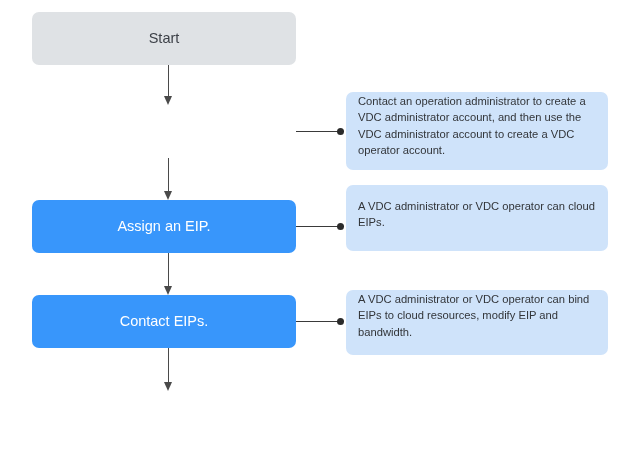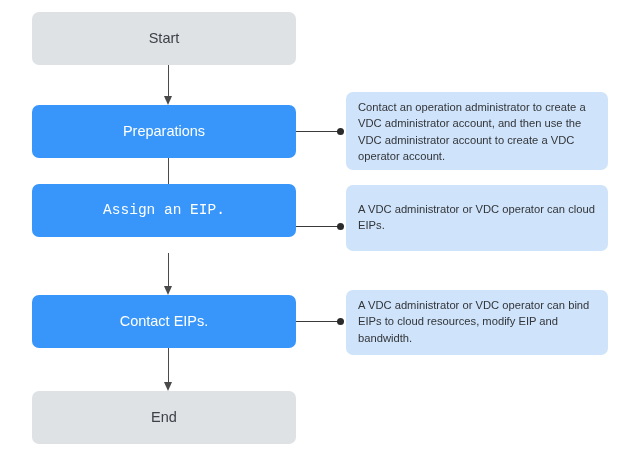--- a/index.html
+++ b/index.html
@@ -47,21 +47,21 @@
   }
 
   
   .note {
     position: absolute;
     left: 339px;
     width: 262px;
     background: #cfe3fa;
     border-radius: 7px;
     box-sizing: border-box;
-    padding: 7px 11px 9px 12px;
+    padding: 1px 11px 9px 12px;
     color: #323539;
     font-size: 11.2px;
     line-height: 1.47;
   }
 
   
   .arrow {
     position: absolute;
     left: 156px;
     width: 11px;
@@ -114,39 +114,36 @@
 
   <div class="node terminal" style="top:12px;">
     <span>Start</span>
   </div>
 
   <div class="arrow" style="top:65px; height:40px;">
     <div class="shaft" style="height:31px;"></div>
     <div class="head"></div>
   </div>
 
-  <div class="node process" style="top:105px;">
-    <span>Preparations</span>
-  </div>
 
   <div class="leader" style="left:289px; top:127px; width:48px;">
     <div class="line"></div>
     <div class="dot"></div>
   </div>
 
   <div class="note" style="top:92px; height:78px;">
     <span>Contact an operation administrator to create a VDC administrator account, and then use the VDC administrator account to create a VDC operator account.</span>
   </div>
 
   <div class="arrow" style="top:158px; height:42px;">
     <div class="shaft" style="height:33px;"></div>
     <div class="head"></div>
   </div>
 
-  <div class="node process" style="top:184px;font-family:Liberation Mono, monospace;">
+  <div class="node process" style="top:200px;">
     <span>Assign an EIP.</span>
   </div>
 
   <div class="leader" style="left:289px; top:222px; width:48px;">
     <div class="line"></div>
     <div class="dot"></div>
   </div>
 
   <div class="note" style="top:185px; height:66px; display:flex; align-items:center;">
     <span>A VDC administrator or VDC operator can cloud EIPs.</span>
@@ -168,17 +165,14 @@
 
   <div class="note" style="top:290px; height:65px; display:flex; ">
     <span>A VDC administrator or VDC operator can bind EIPs to cloud resources, modify EIP and bandwidth.</span>
   </div>
 
   <div class="arrow" style="top:348px; height:43px;">
     <div class="shaft" style="height:34px;"></div>
     <div class="head"></div>
   </div>
 
-  <div class="node terminal" style="top:391px;">
-    <span>End</span>
-  </div>
 
 </div>
 
 </body></html>

